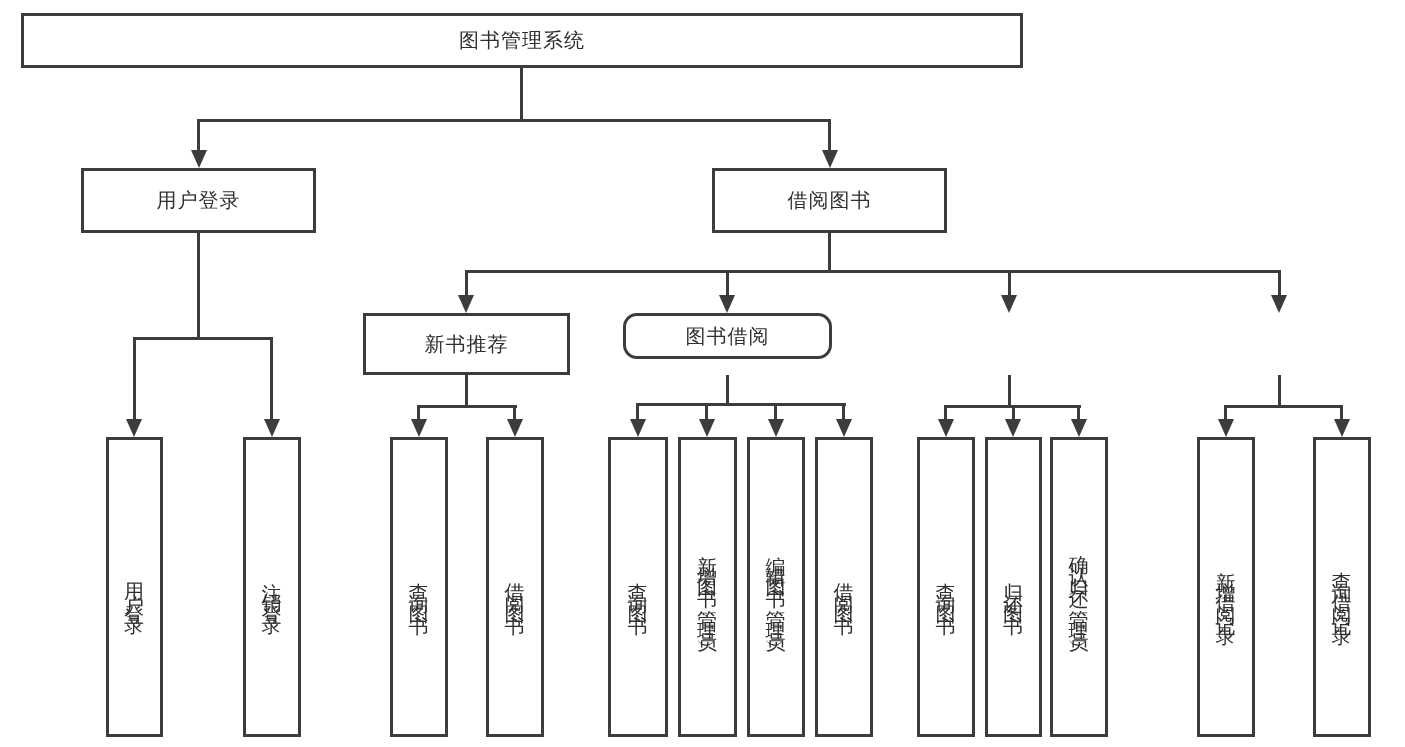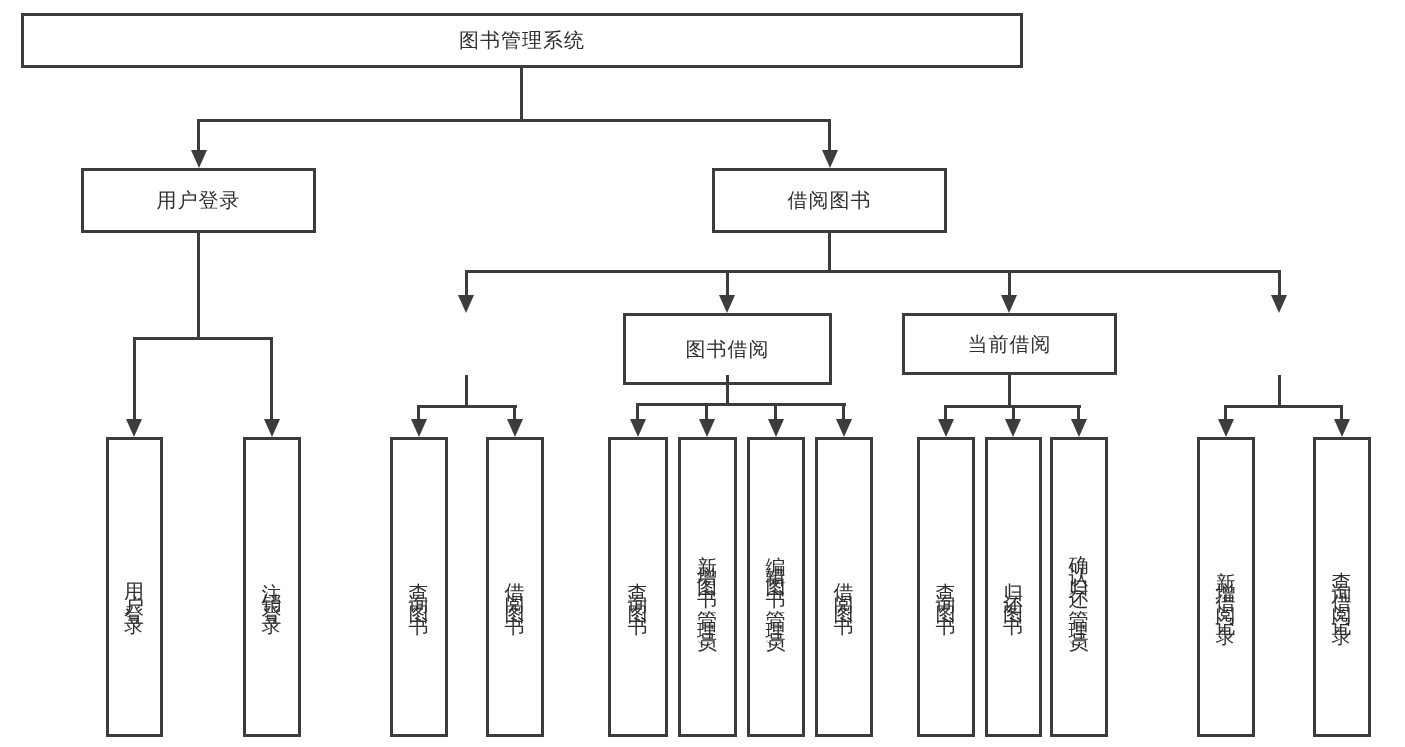--- a/index.html
+++ b/index.html
@@ -66,24 +66,24 @@
 <body>
 
 <div id="canvas">
 
   <div class="box" style="left:21px; top:13px; width:1002px; height:55px;text-align:center;">图书管理系统</div>
 
   <div class="box" style="left:81px; top:168px; width:235px; height:65px;">用户登录</div>
 
   <div class="box" style="left:712px; top:168px; width:235px; height:65px;">借阅图书</div>
 
+  <div class="box" style="left:363px; top:313px; width:207px; height:62px;">新书推荐</div>
 
-  <div class="box" style="left:623px; top:313px; width:209px; height:72px;">图书借阅</div>
+  <div class="box" style="left:623px; top:313px; width:209px; height:46px;border-radius:14px;">图书借阅</div>
 
-  <div class="box" style="left:902px; top:313px; width:215px; height:62px;">当前借阅</div>
 
 
   <div class="box vbox" style="left:106px; top:437px; width:57px; height:300px;">用户登录</div>
 
   <div class="box vbox" style="left:243px; top:437px; width:58px; height:300px;">注销登录</div>
 
   <div class="box vbox" style="left:390px; top:437px; width:58px; height:300px;">查询图书</div>
 
   <div class="box vbox" style="left:486px; top:437px; width:58px; height:300px;">借阅图书</div>
 

